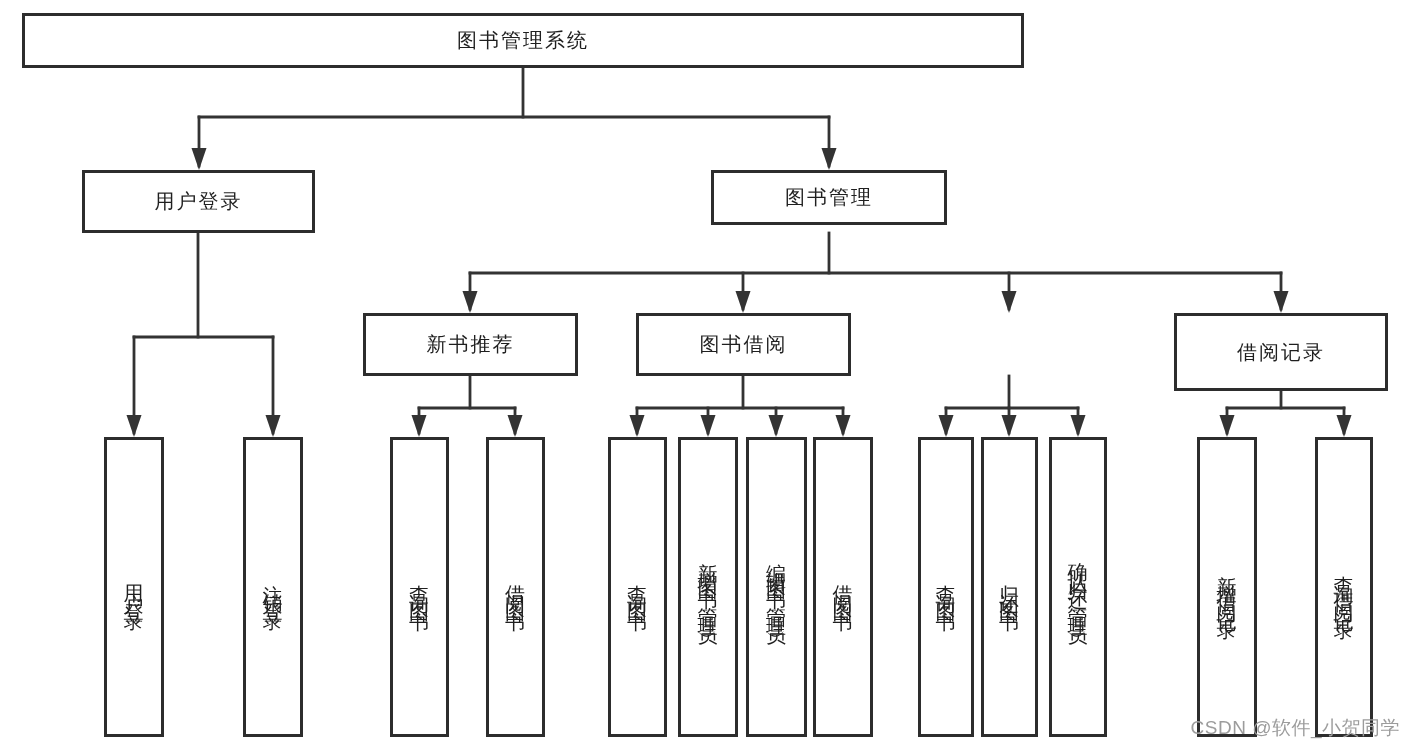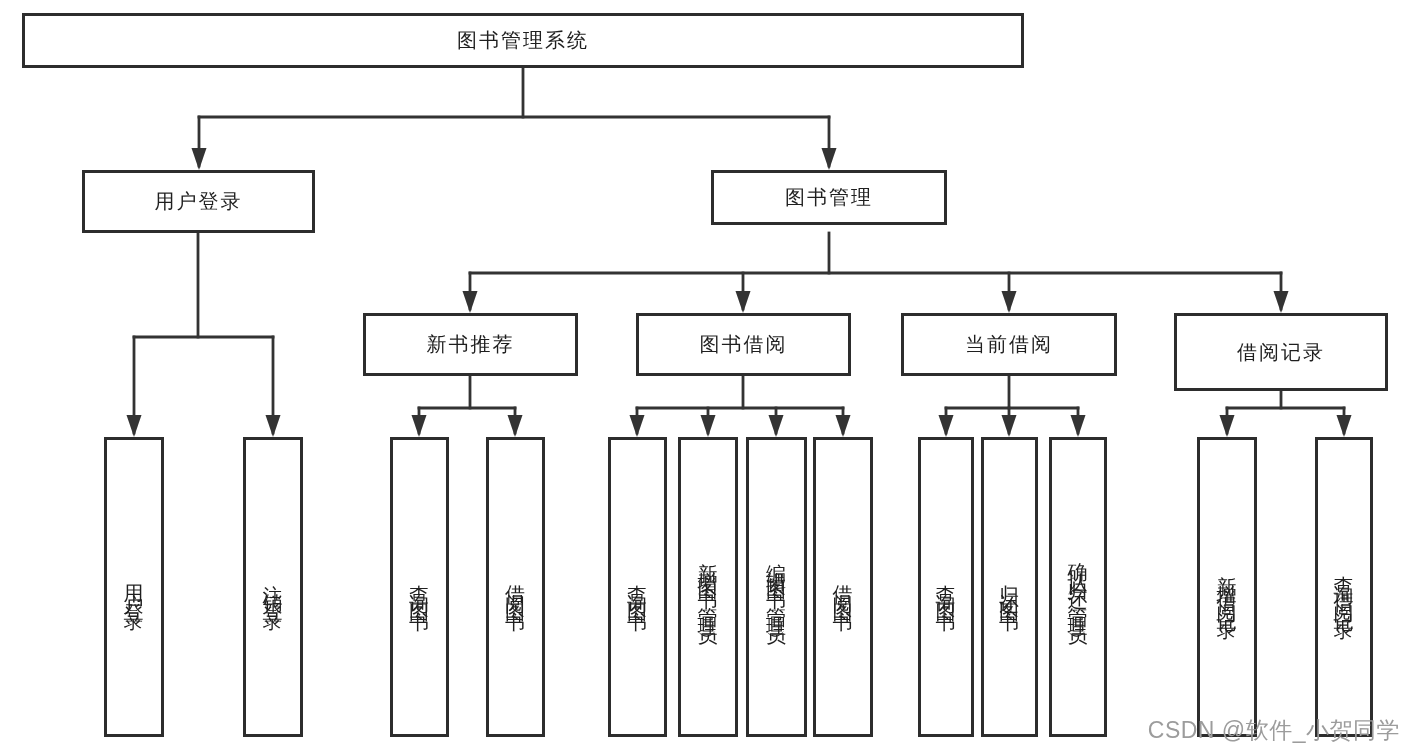--- a/index.html
+++ b/index.html
@@ -44,21 +44,21 @@
     text-orientation:mixed;
     font-size:20px;
     letter-spacing:9px;
     line-height:1;
     color:var(--text);
     white-space:nowrap;
   }
   .watermark{
     position:absolute;
     top:715px;right:5px;
-    font-size:23px;
+    font-size:19px;
     letter-spacing:0.5px;
     color:var(--watermark);
     z-index:5;
     white-space:nowrap;
   }
 </style>
 </head>
 <body>
 
 <div class="canvas">
@@ -135,23 +135,20 @@
   <div class="hbox" style="left:711px;top:170px;width:236px;height:55px">
     <span class="lbl">图书管理</span>
   </div>
 
   <div class="hbox" style="left:363px;top:313px;width:215px;height:63px">
     <span class="lbl">新书推荐</span>
   </div>
   <div class="hbox" style="left:636px;top:313px;width:215px;height:63px">
     <span class="lbl">图书借阅</span>
   </div>
-  <div class="hbox" style="left:901px;top:313px;width:216px;height:63px">
-    <span class="lbl">当前借阅</span>
-  </div>
   <div class="hbox" style="left:1174px;top:313px;width:214px;height:78px">
     <span class="lbl">借阅记录</span>
   </div>
 
   <div class="vbox" style="left:104px;width:60px">
     <span class="vlbl">用户登录</span>
   </div>
   <div class="vbox" style="left:243px;width:60px">
     <span class="vlbl">注销登录</span>
   </div>

